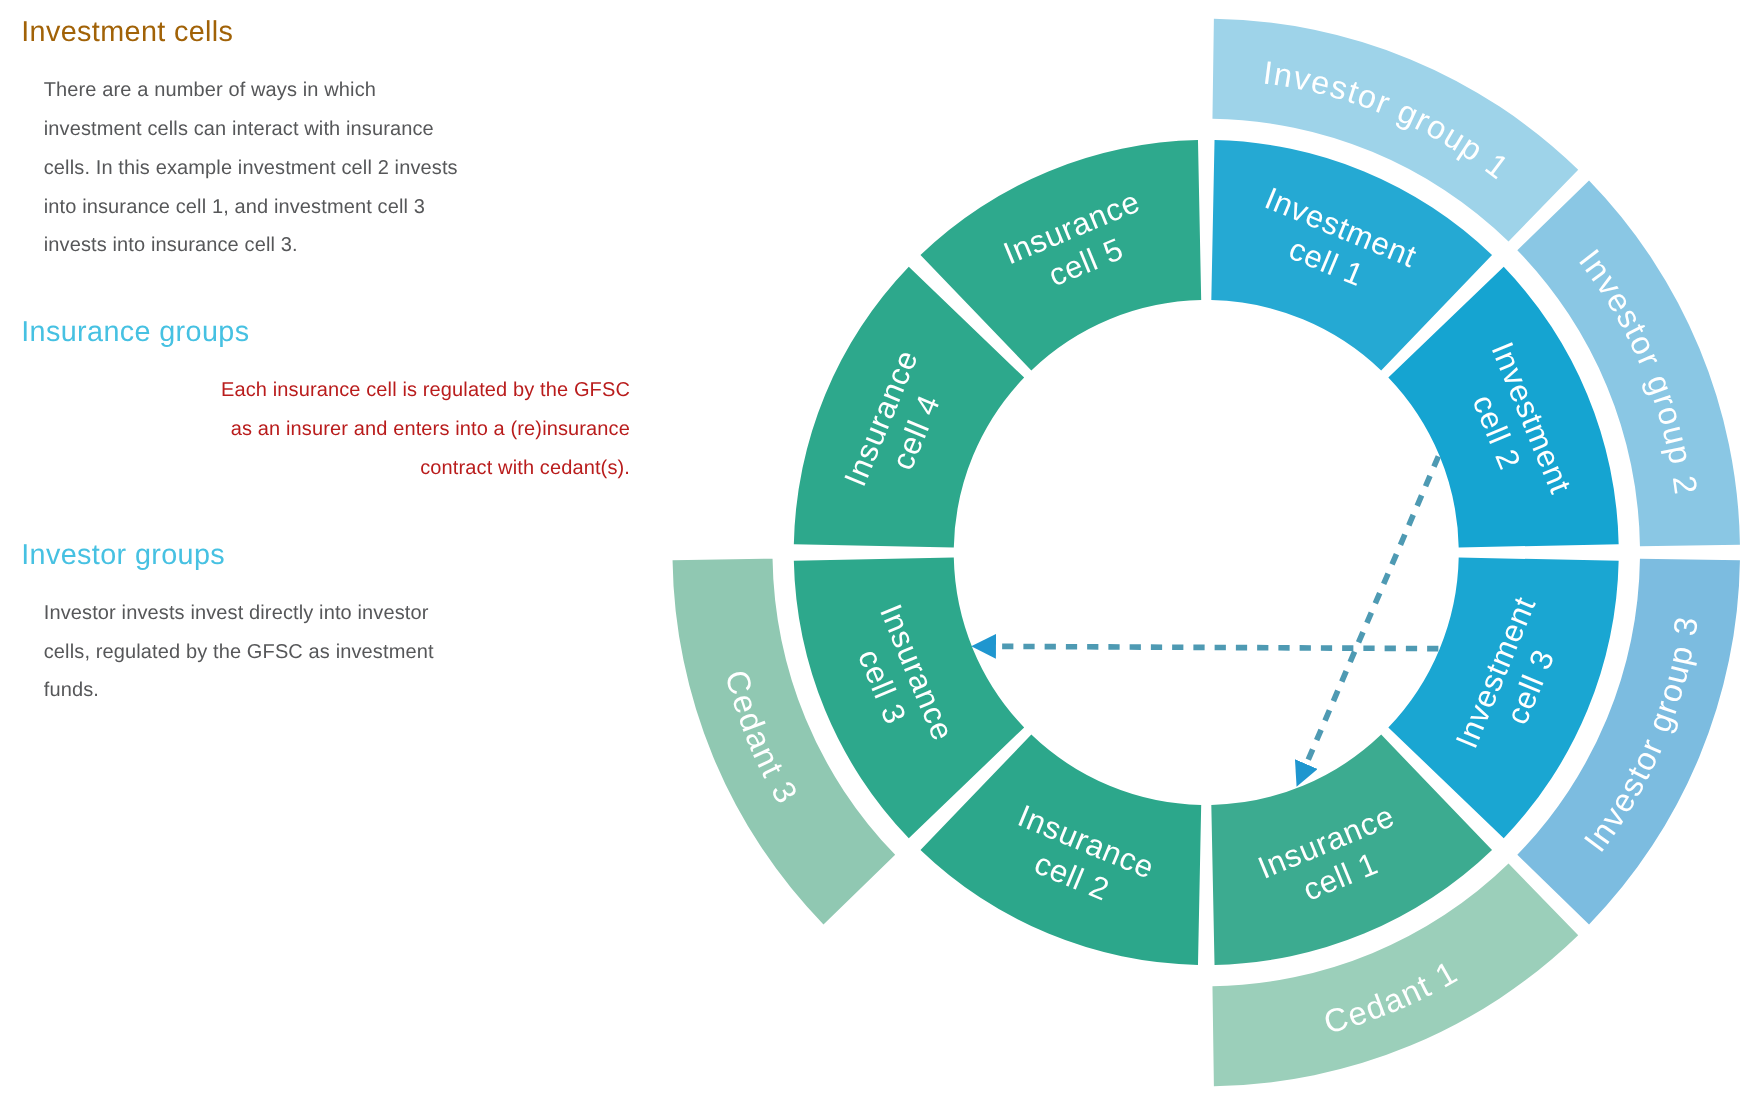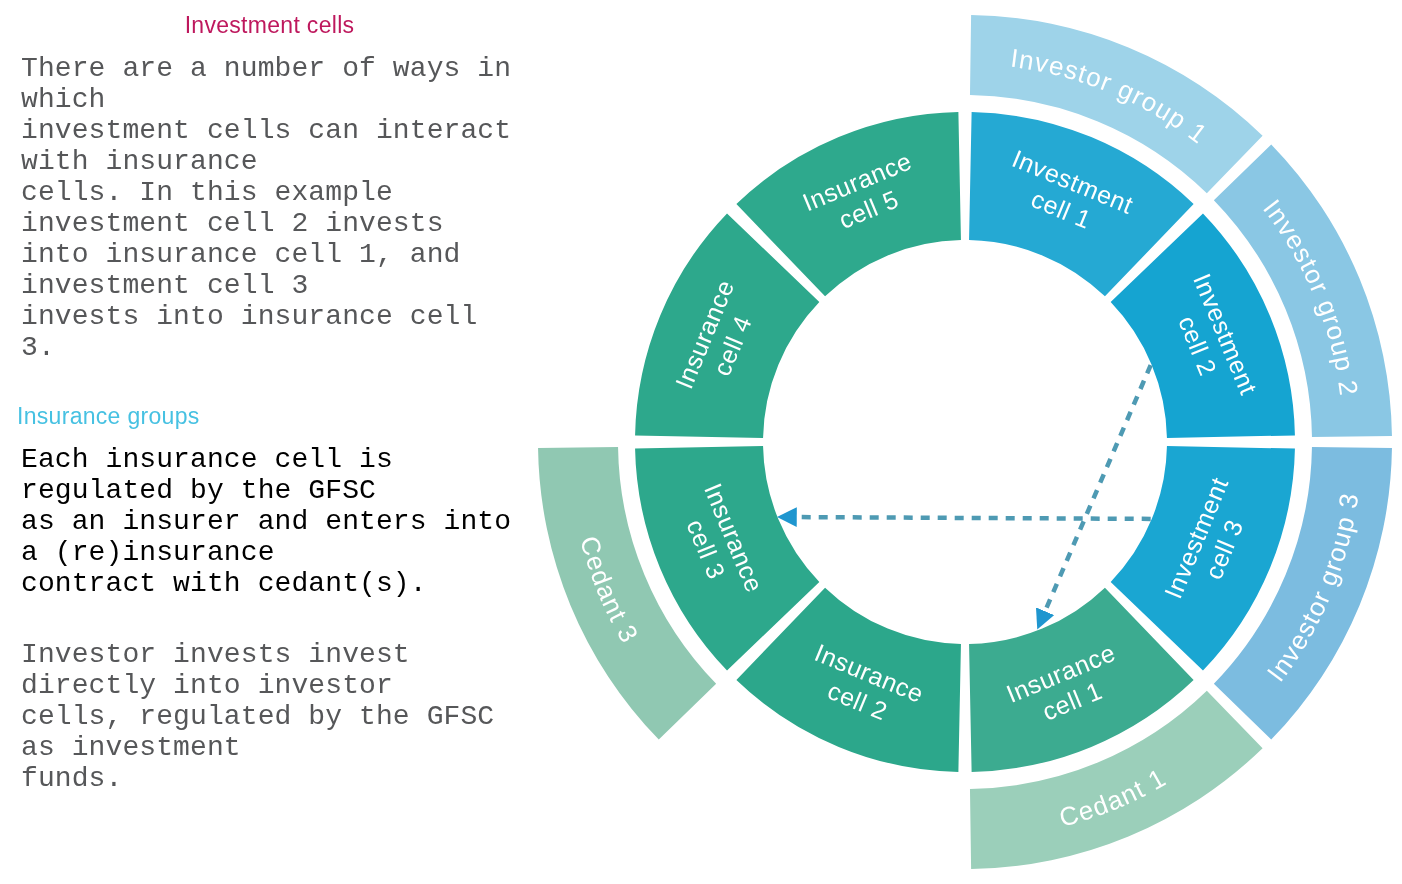--- a/index.html
+++ b/index.html
@@ -16,26 +16,25 @@
     width:505px;
   }
   .section{margin:0 0 40px 0;}
   .section-heading{
     font-size:23px;
     font-weight:400;
     letter-spacing:0.3px;
     margin:0 0 14px 0;
   }
   .section-body{
-    font-size:28px;
+    font-size:16px;
     line-height:31px;
     letter-spacing:0.1px;
-    margin:4px;
+    margin:18px;
     white-space:pre-line;
-    font-family:Liberation Mono, monospace;
   }
   .diagram-wrap{
     position:absolute;
     left:0;top:0;width:1402px;height:884px;
   }
   svg text{font-family:"Liberation Sans", sans-serif;}
   .inner-label{
     fill:#ffffff;
     font-size:25px;
     letter-spacing:0.6px;
@@ -47,36 +46,37 @@
   }
 </style>
 </head>
 <body>
 
 <div class="canvas">
 
   <div class="text-column">
 
     <div class="section">
-      <h2 class="section-heading" style="color: #be185d; text-align: center;">Investment cells</h2>
+      <h2 class="section-heading" style="color: #a16207;">Investment cells</h2>
       <p class="section-body" style="color: rgb(86, 87, 89);">There are a number of ways in which
 investment cells can interact with insurance
 cells. In this example investment cell 2 invests
 into insurance cell 1, and investment cell 3
 invests into insurance cell 3.</p>
     </div>
 
     <div class="section">
       <h2 class="section-heading" style="color: rgb(70, 193, 226);">Insurance groups</h2>
-      <p class="section-body" style="color: #000000;">Each insurance cell is regulated by the GFSC
+      <p class="section-body" style="color: #b91c1c; text-align: right;">Each insurance cell is regulated by the GFSC
 as an insurer and enters into a (re)insurance
 contract with cedant(s).</p>
     </div>
 
     <div class="section">
+      <h2 class="section-heading" style="color: rgb(70, 193, 226);">Investor groups</h2>
       <p class="section-body" style="color: rgb(86, 87, 89);">Investor invests invest directly into investor
 cells, regulated by the GFSC as investment
 funds.</p>
     </div>
 
   </div>
 
   <div class="diagram-wrap">
     <svg id="diagram" width="1402" height="884" viewBox="0 0 1402 884" xmlns="http://www.w3.org/2000/svg">
         <defs>

